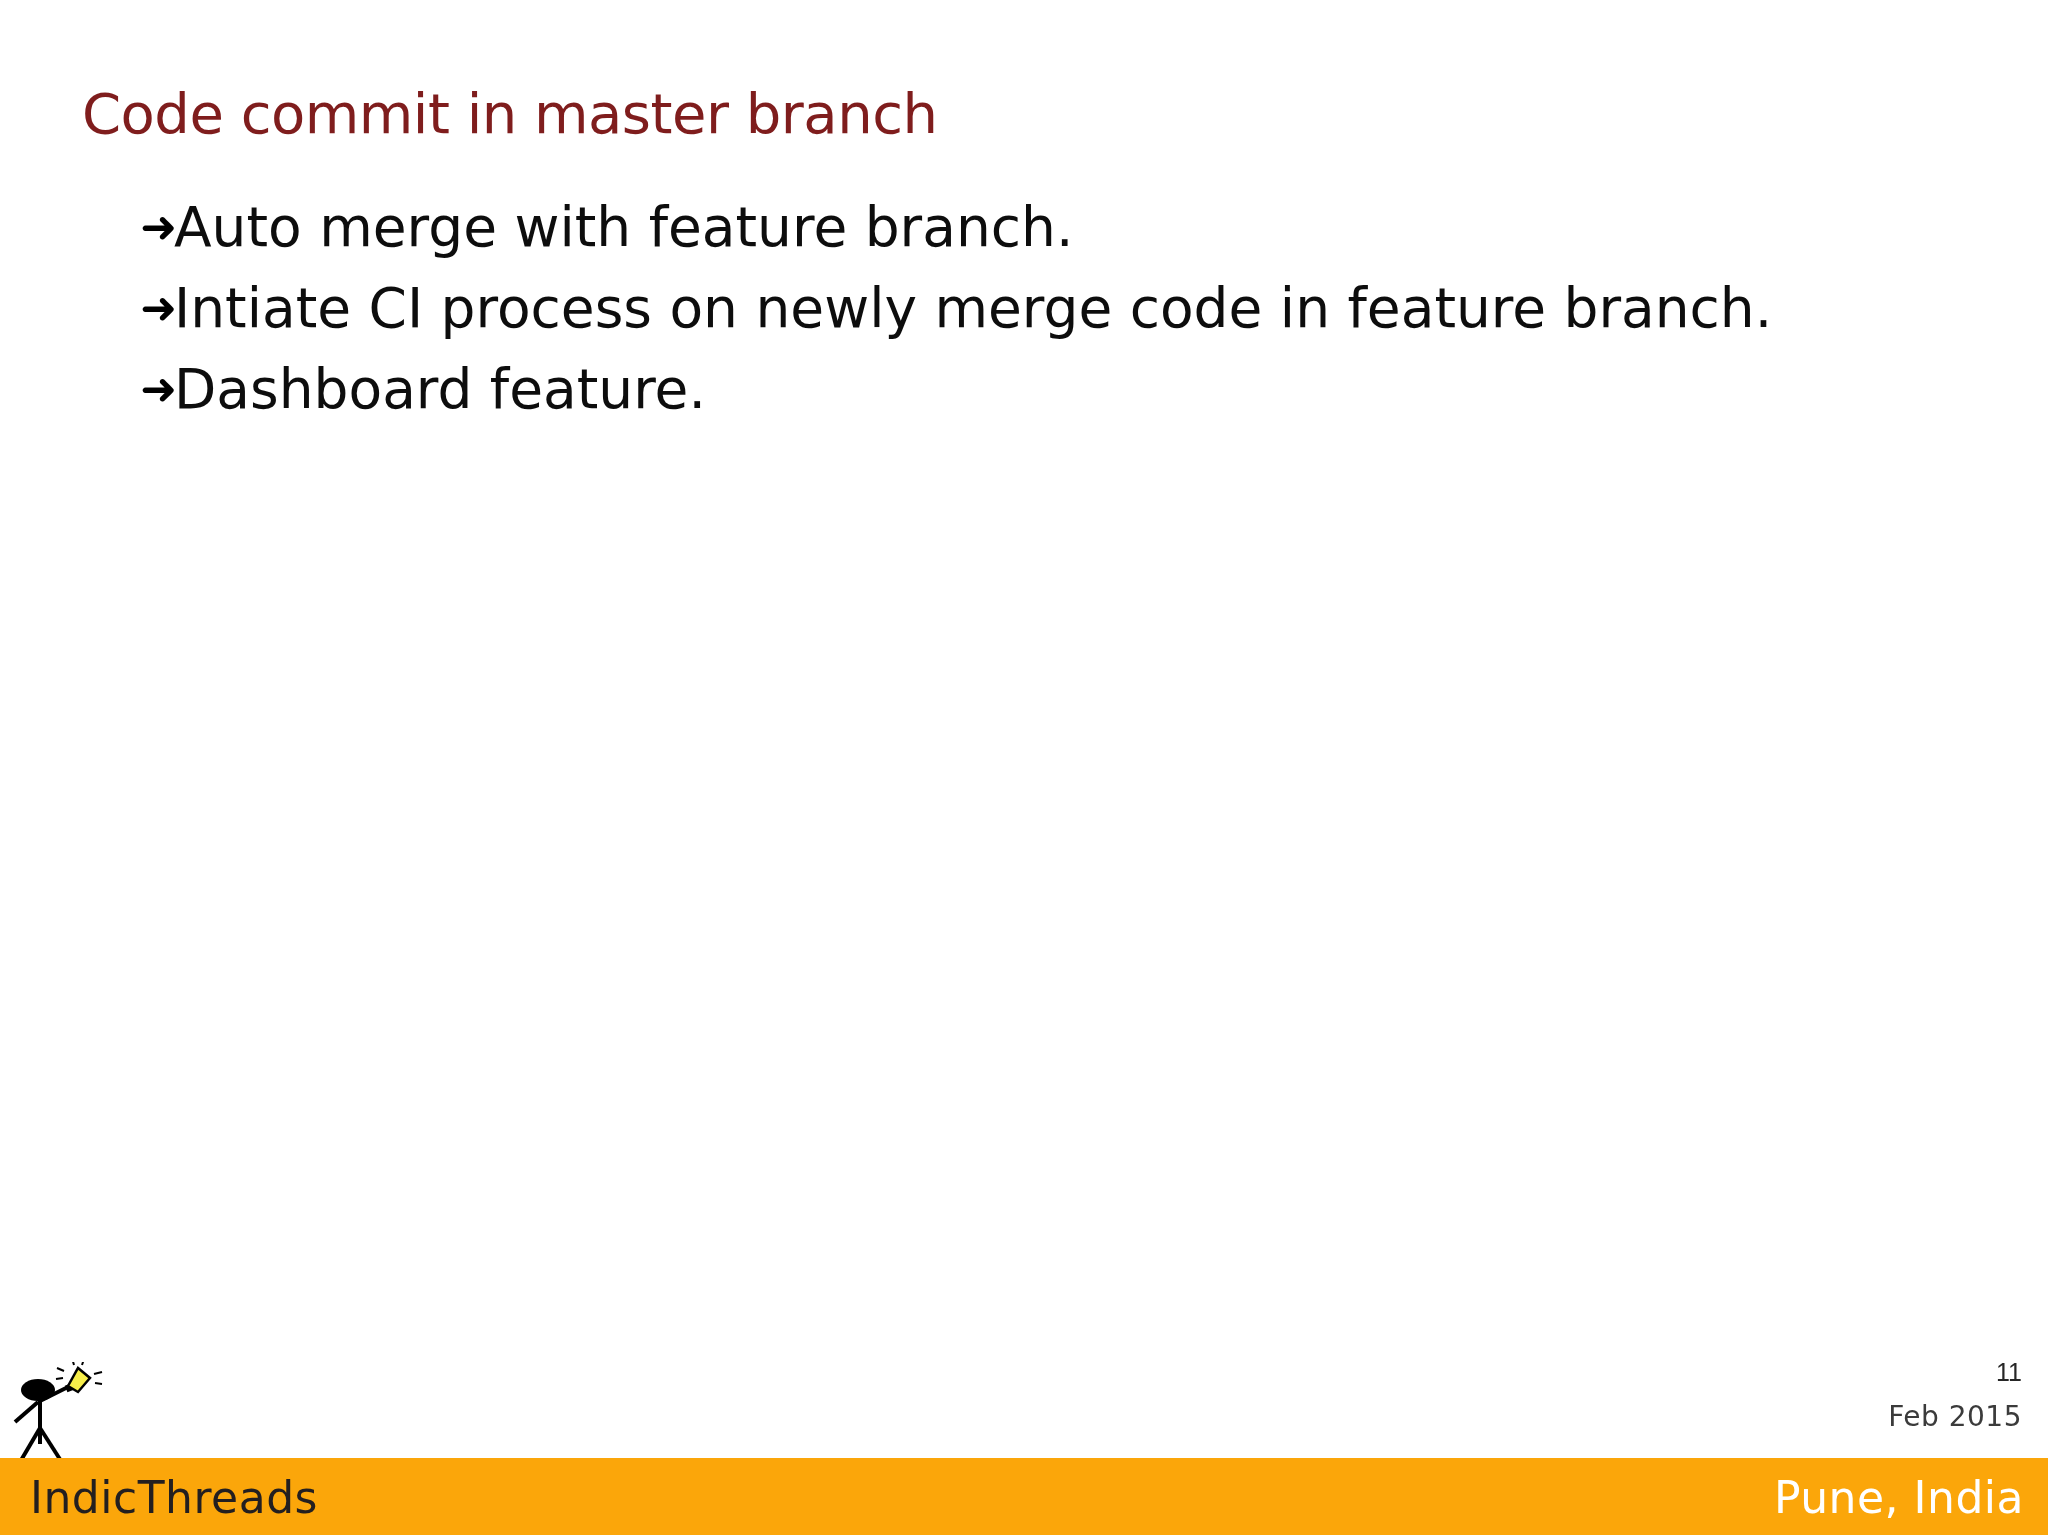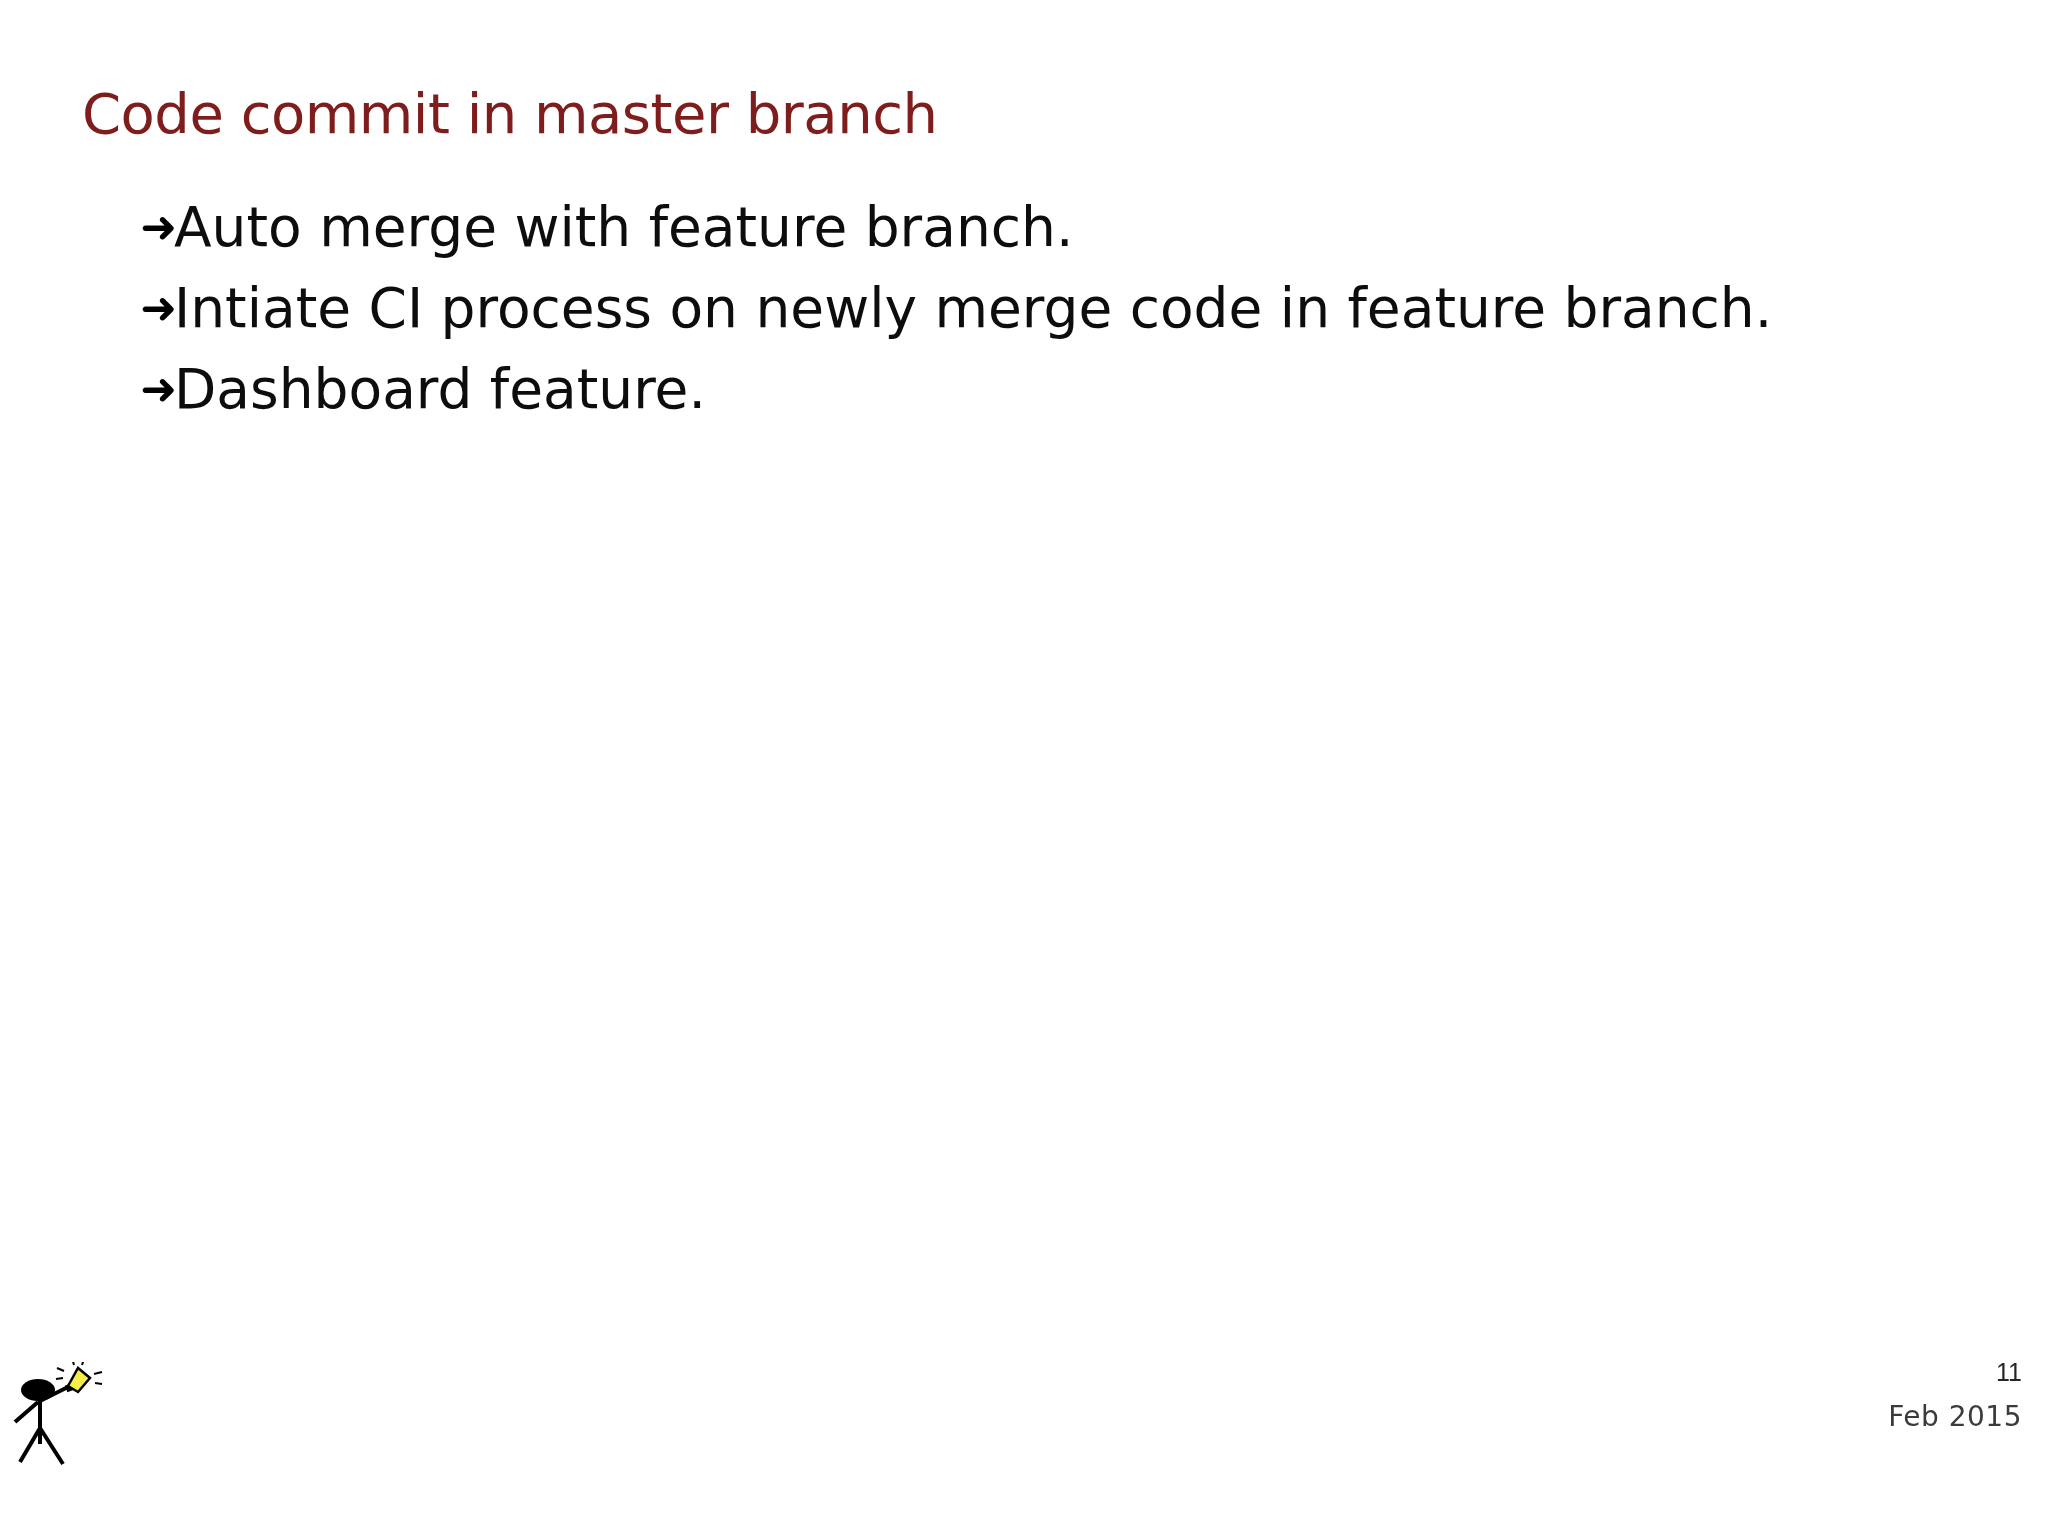--- a/index.html
+++ b/index.html
@@ -179,14 +179,18 @@
 
       <line x1="66" y1="3" x2="64" y2="-4" stroke="#000000" stroke-width="2"></line>
       <line x1="74" y1="3" x2="76" y2="-3" stroke="#000000" stroke-width="2"></line>
       <line x1="56" y1="9" x2="49" y2="6" stroke="#000000" stroke-width="2"></line>
       <line x1="86" y1="12" x2="94" y2="10" stroke="#000000" stroke-width="2"></line>
       <line x1="55" y1="16" x2="48" y2="17" stroke="#000000" stroke-width="2"></line>
       <line x1="87" y1="21" x2="94" y2="22" stroke="#000000" stroke-width="2"></line>
     </svg>
   </div>
 
+  <div class="footer-bar">
+    <div class="footer-brand">IndicThreads</div>
+    <div class="footer-location">Pune, India</div>
+  </div>
 
 </div>
 
 </body></html>

